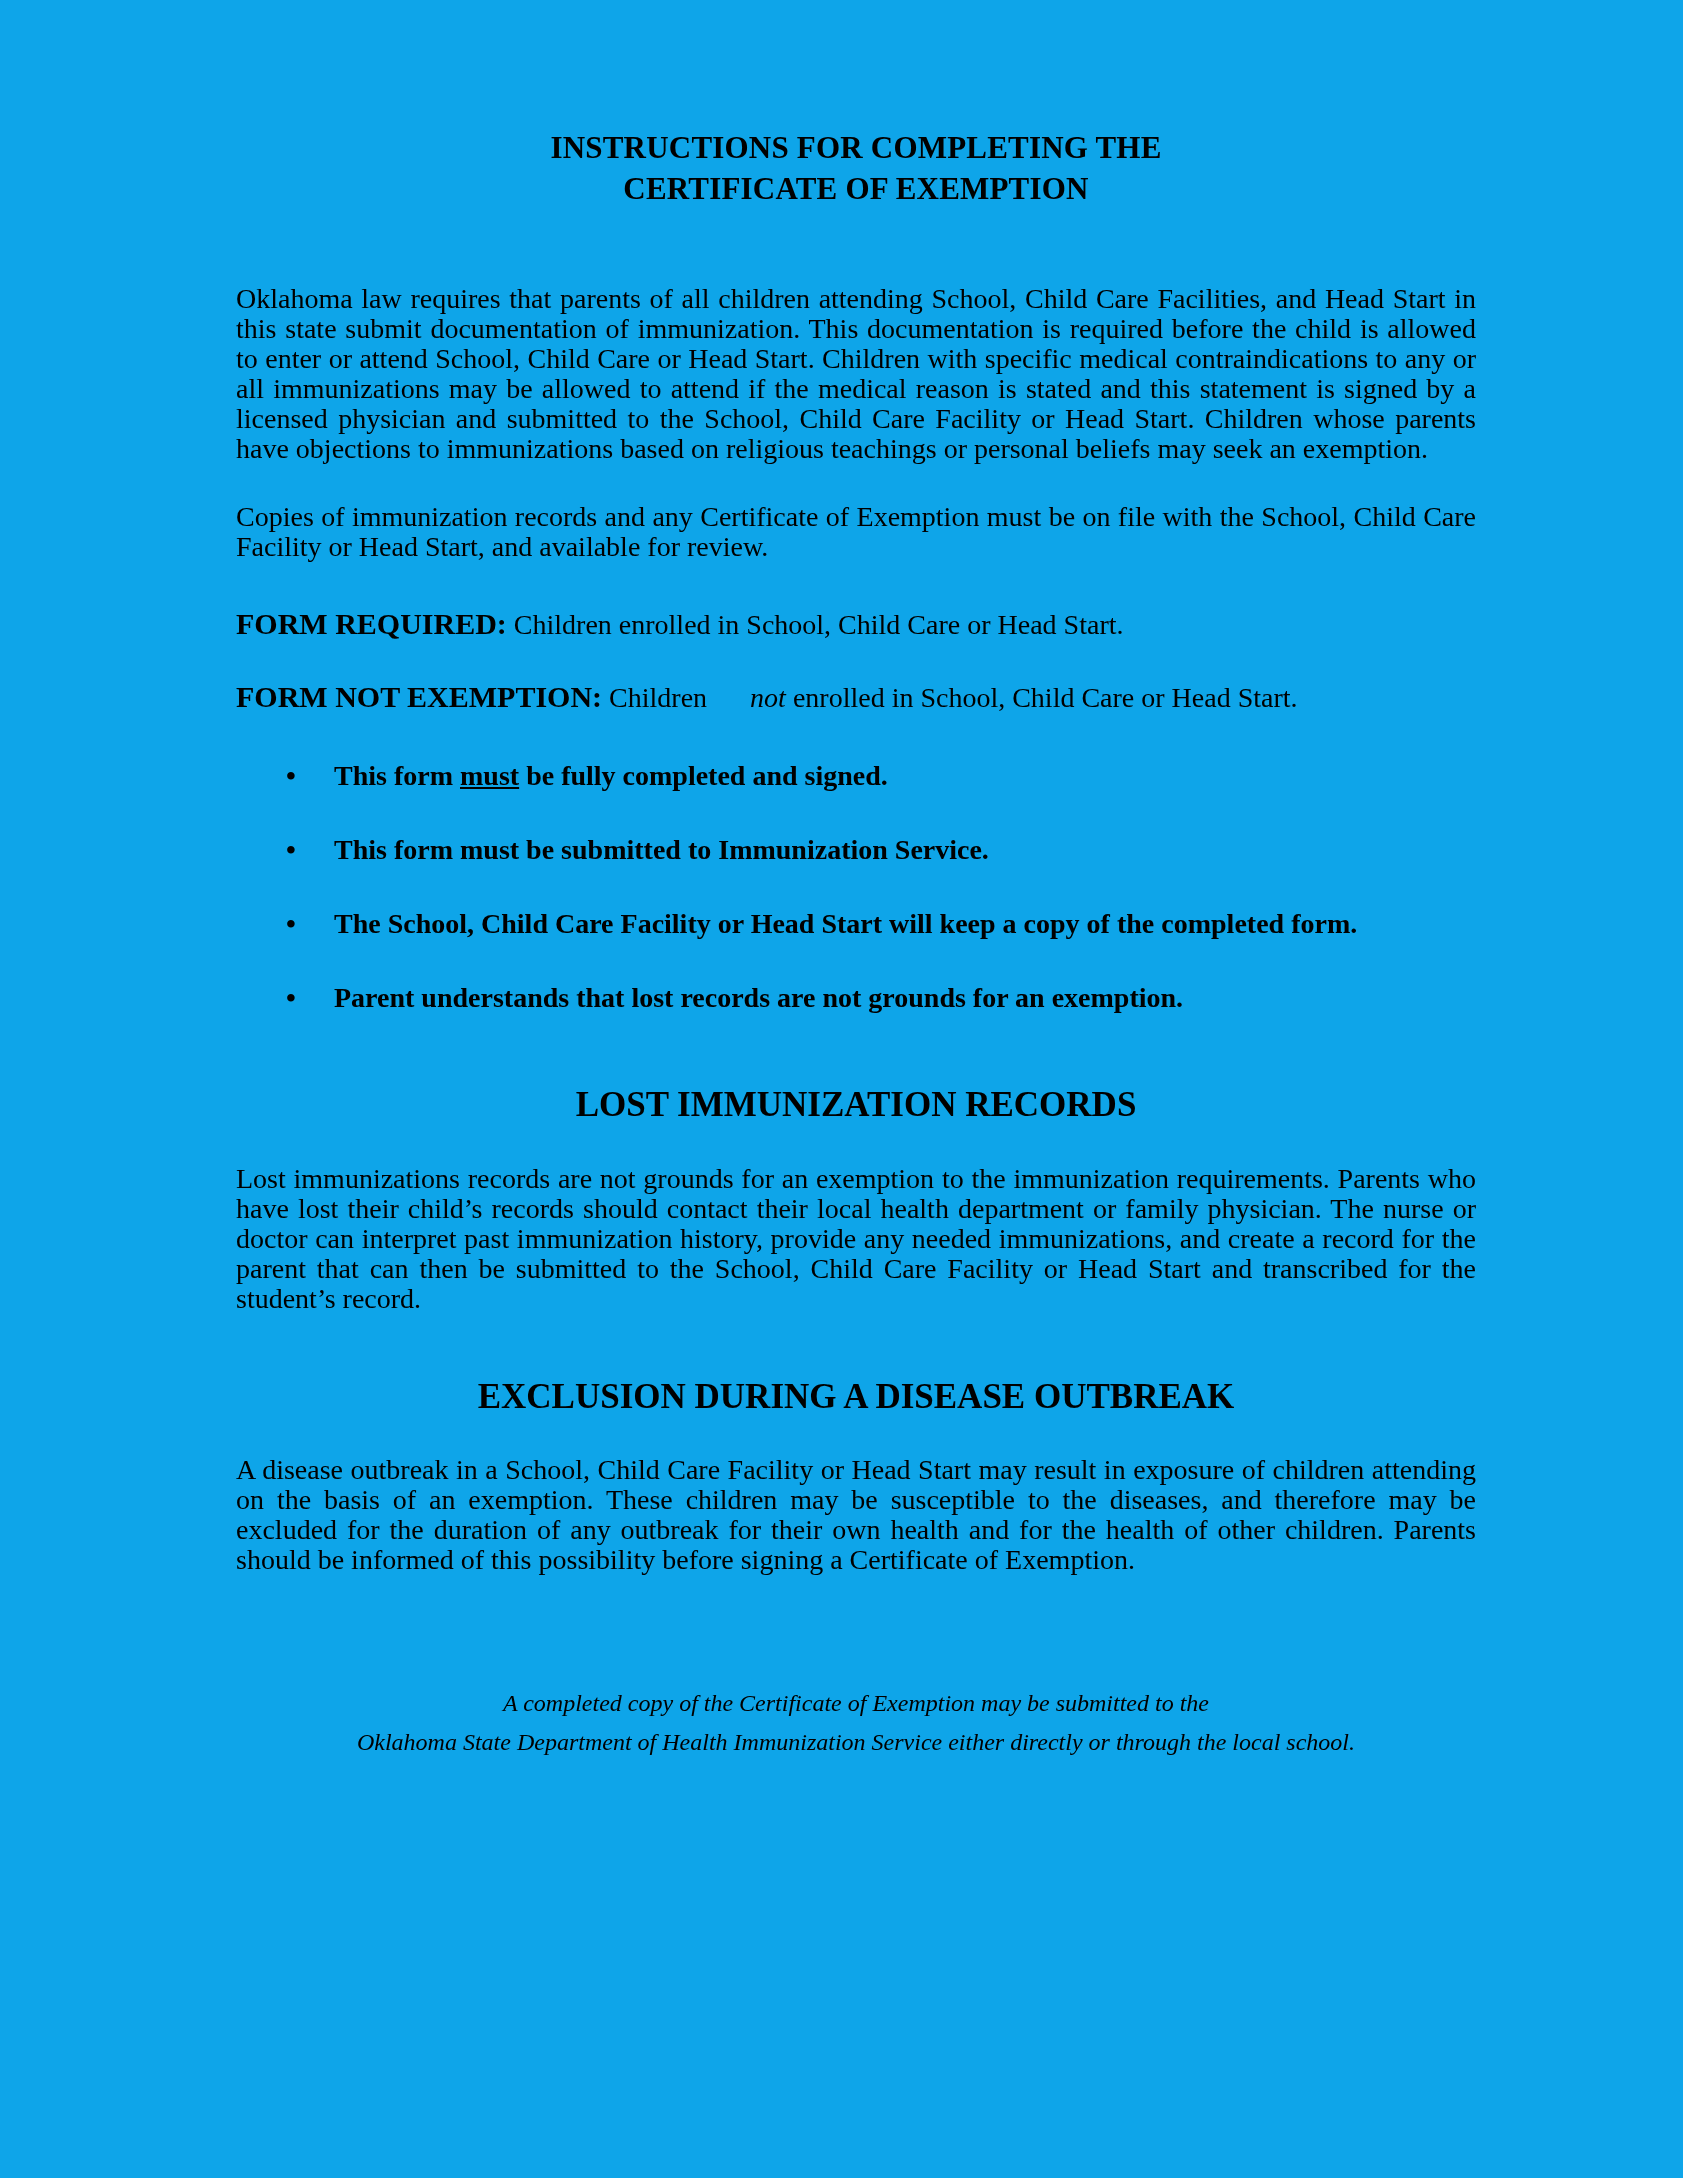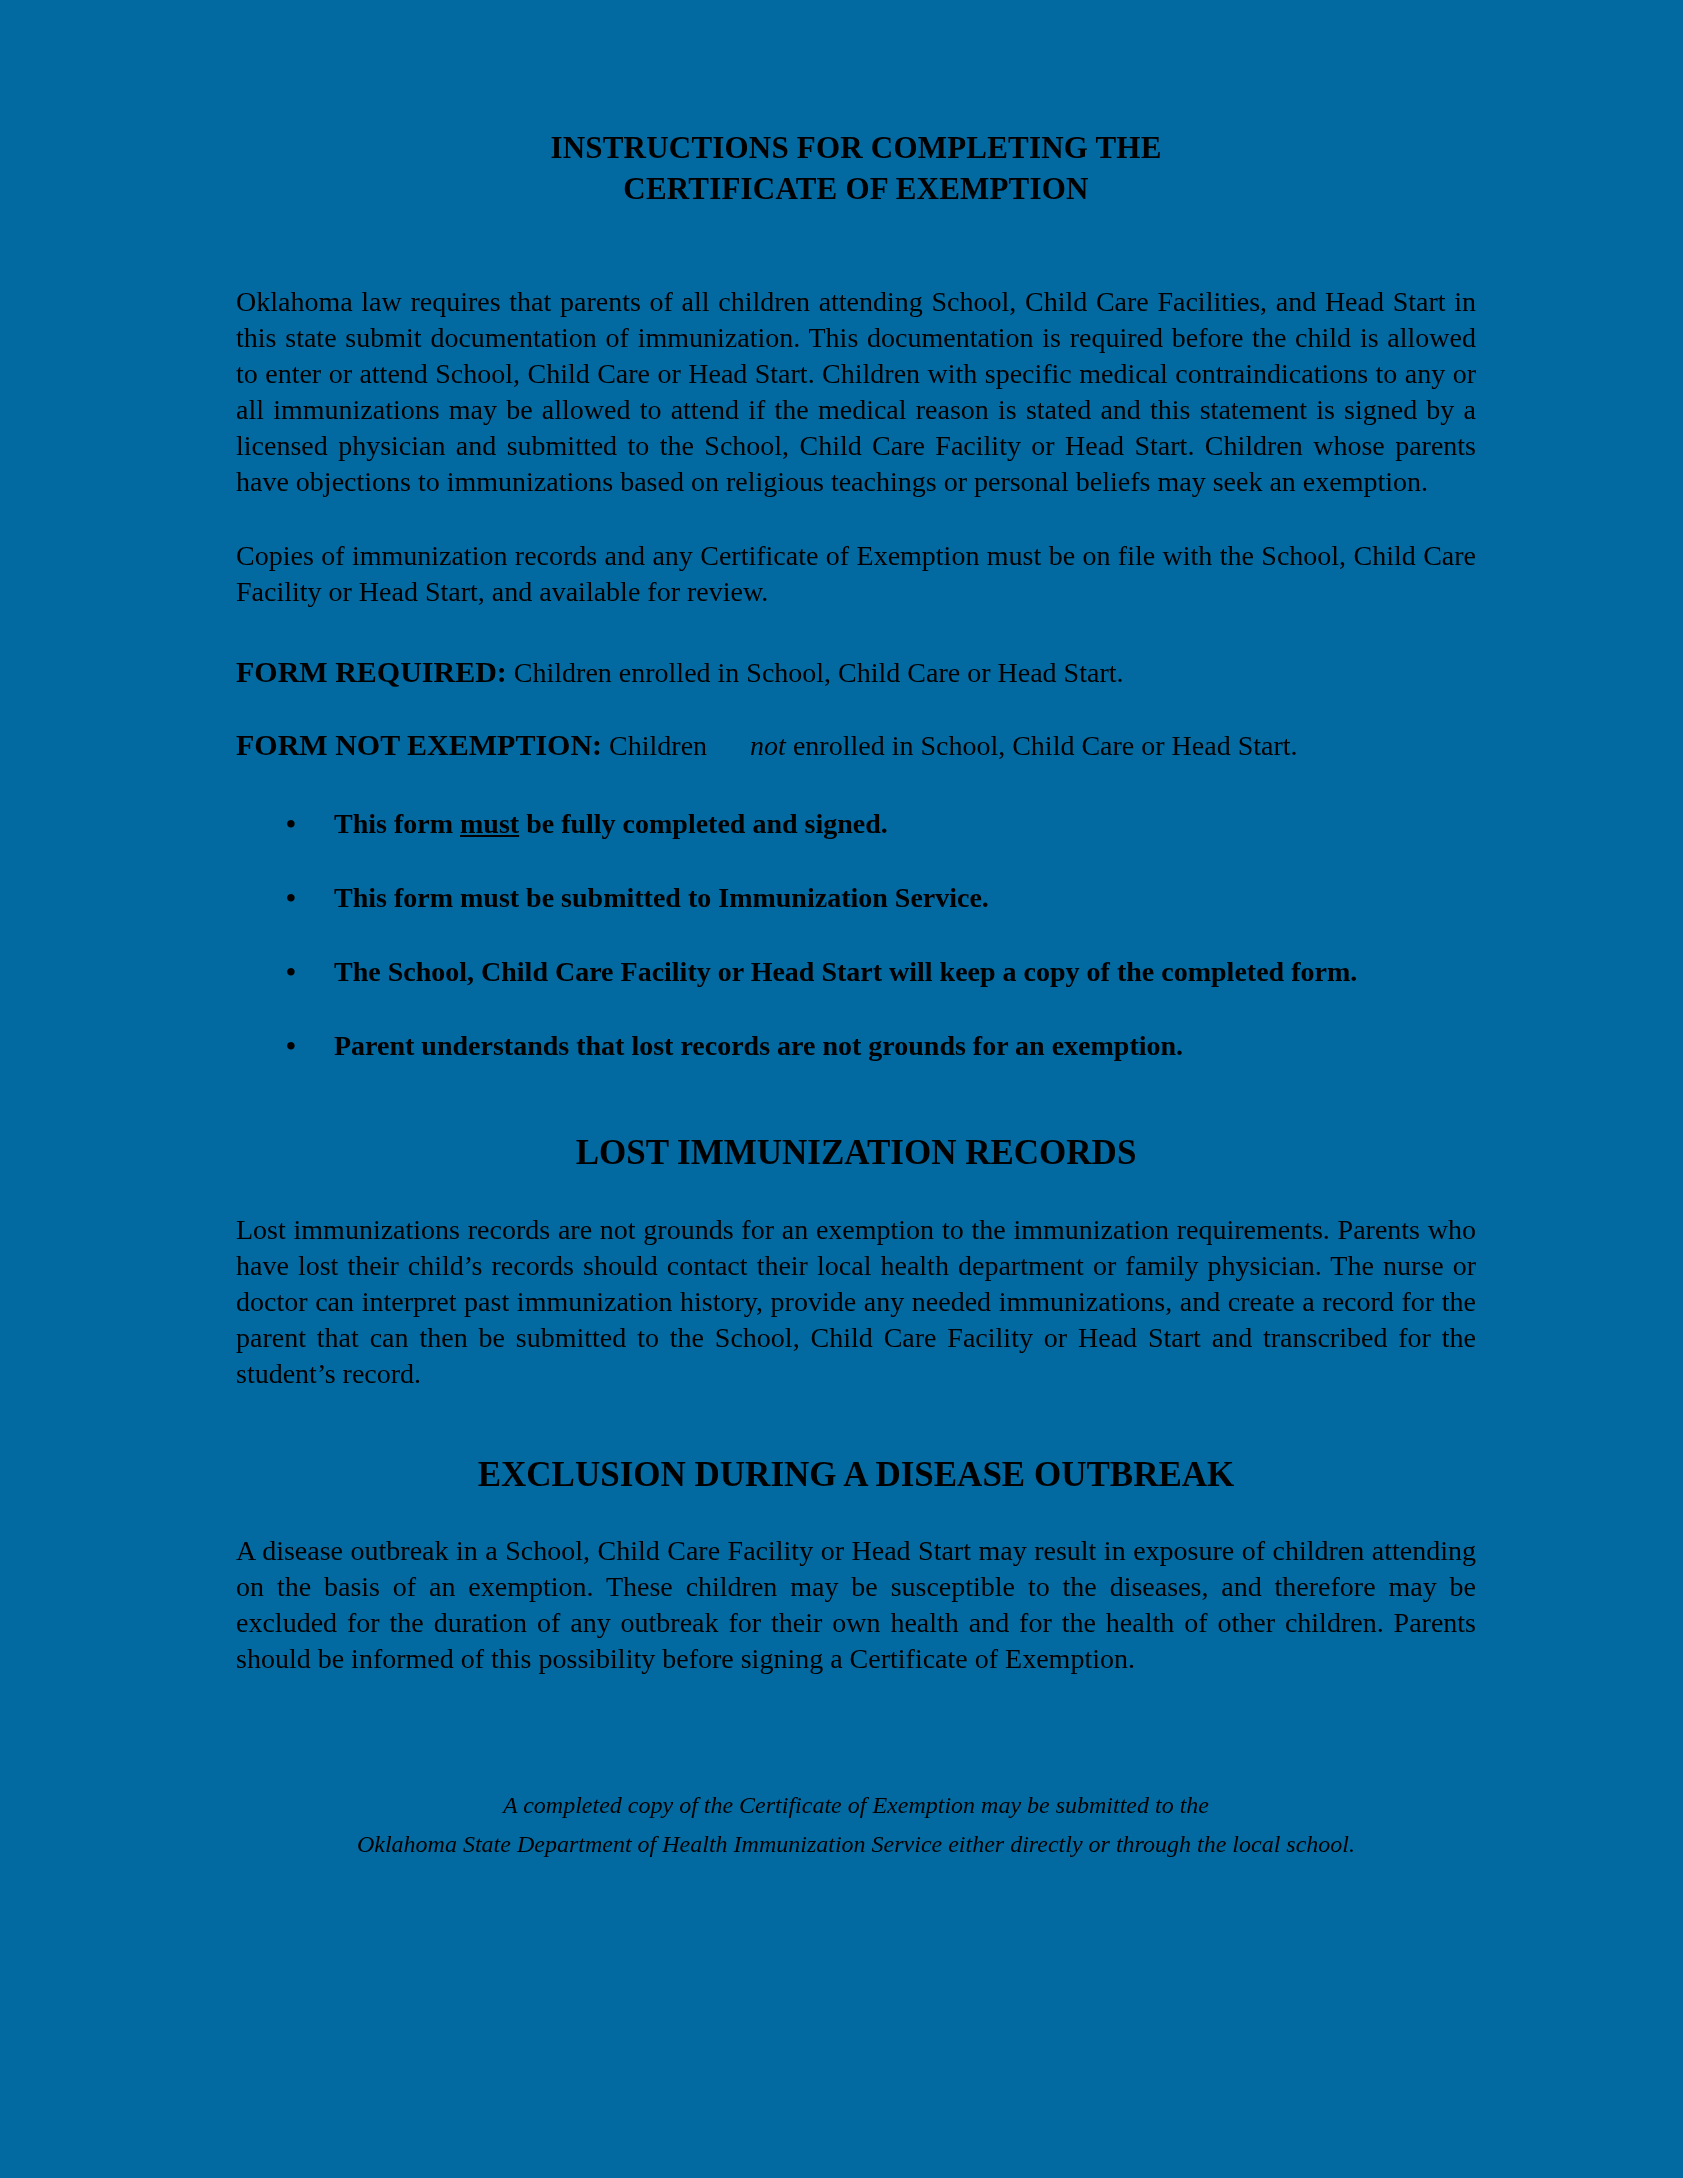--- a/index.html
+++ b/index.html
@@ -4,21 +4,21 @@
 <style>
   html, body {
     margin: 0;
     padding: 0;
     background: #ffffff;
   }
   .page {
     position: relative;
     width: 1683px;
     height: 2178px;
-    background: #0369a1;
+    background: #0ea5e9;
     font-family: "Liberation Serif", "DejaVu Serif", serif;
     color: #000000;
     box-sizing: border-box;
     overflow: hidden;
   }
   .content {
     position: absolute;
     left: 236px;
     top: 0;
     width: 1240px;
@@ -34,21 +34,21 @@
     margin: 0;
     padding-top: 127px;
   }
   .doc-title .tline { display: block; }
 
   
   .para {
     text-align: justify;
     text-justify: inter-word;
     font-size: 28px;
-    line-height: 36px;
+    line-height: 30px;
     margin: 0;
   }
   .para.first { margin-top: 75px; }
   .para.second { margin-top: 38px; }
   .para.lost-body { margin-top: 41px; }
   .para.outbreak-body { margin-top: 40px; }
 
   
   .form-line {
     font-size: 28px;

